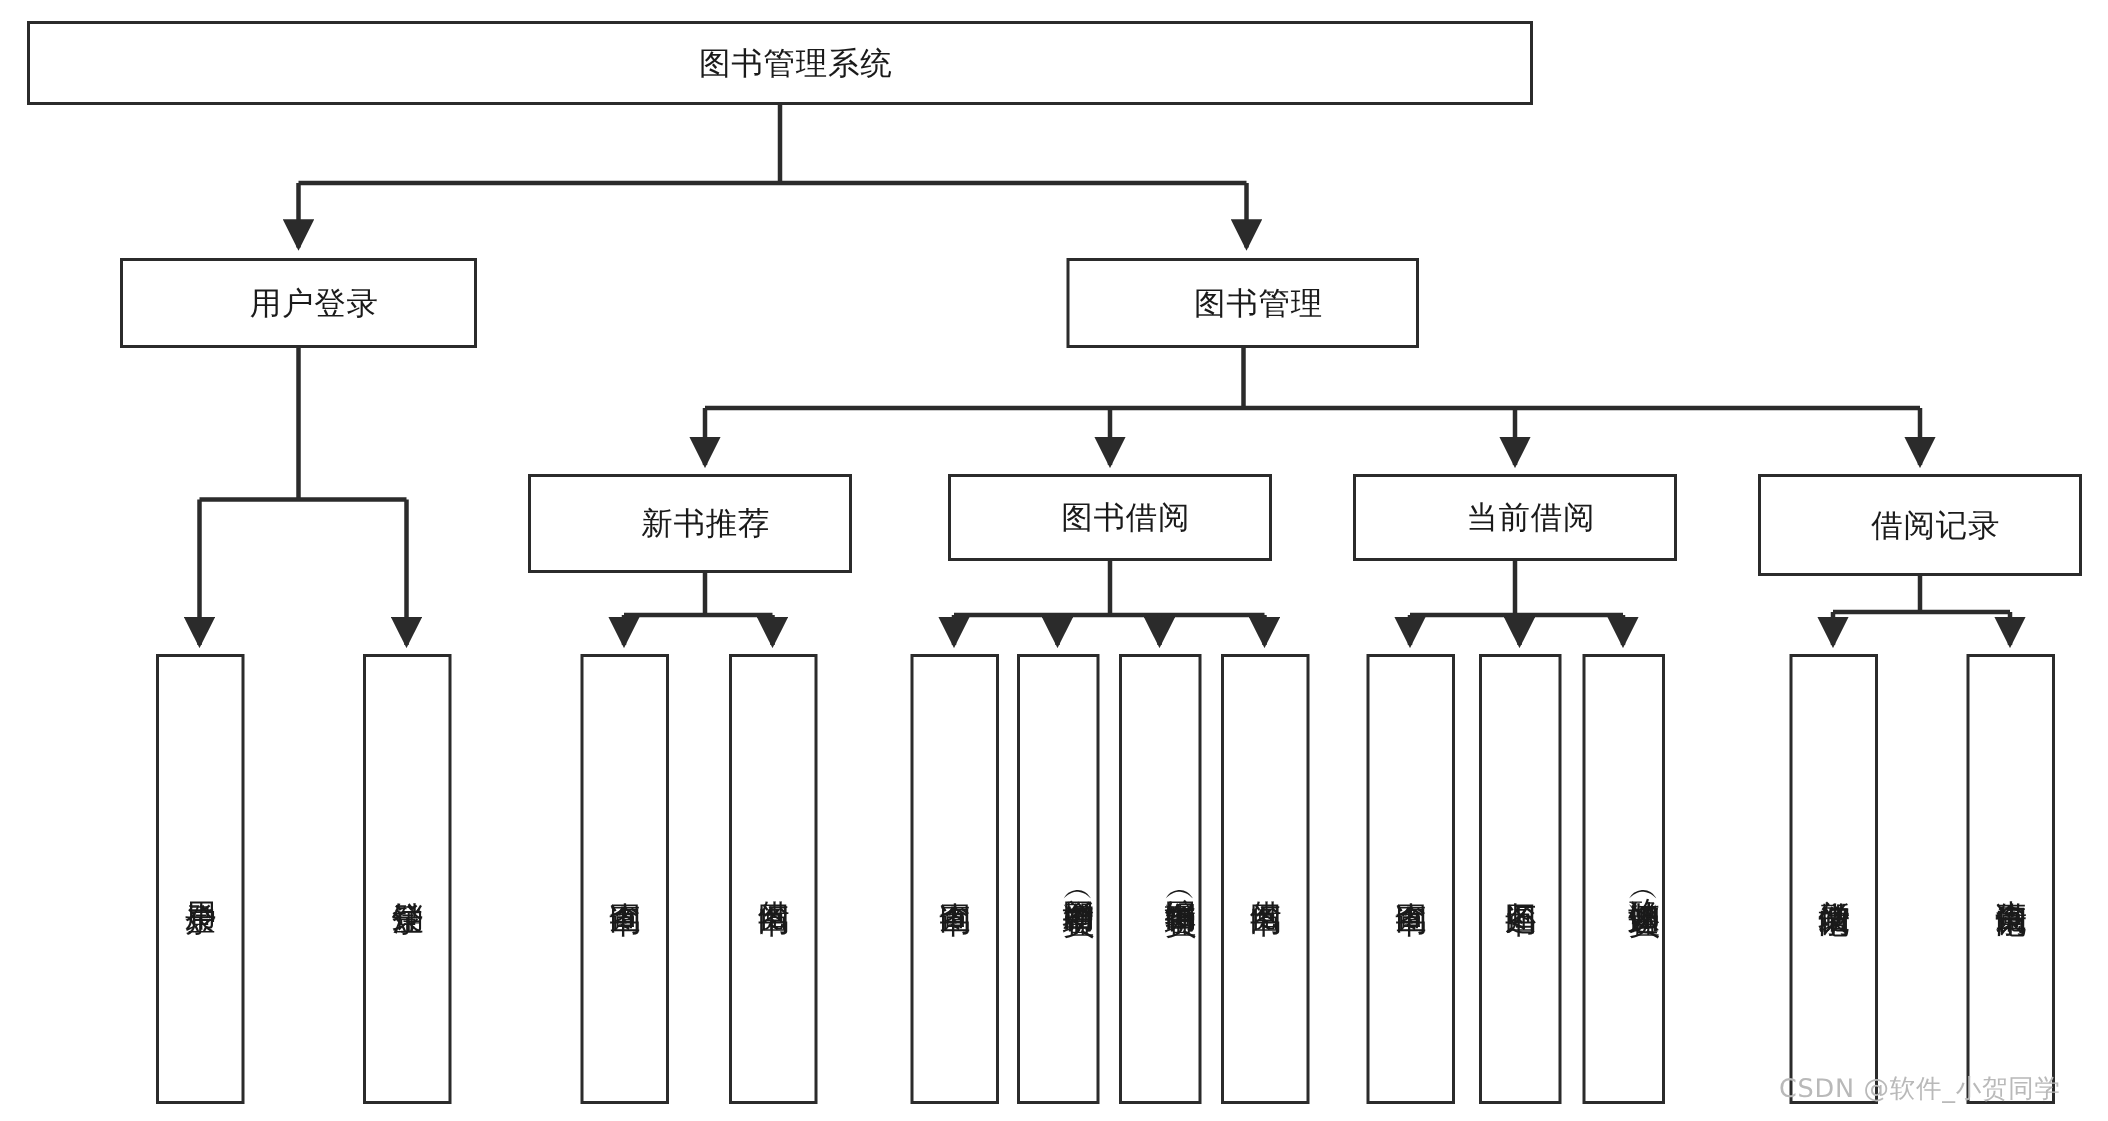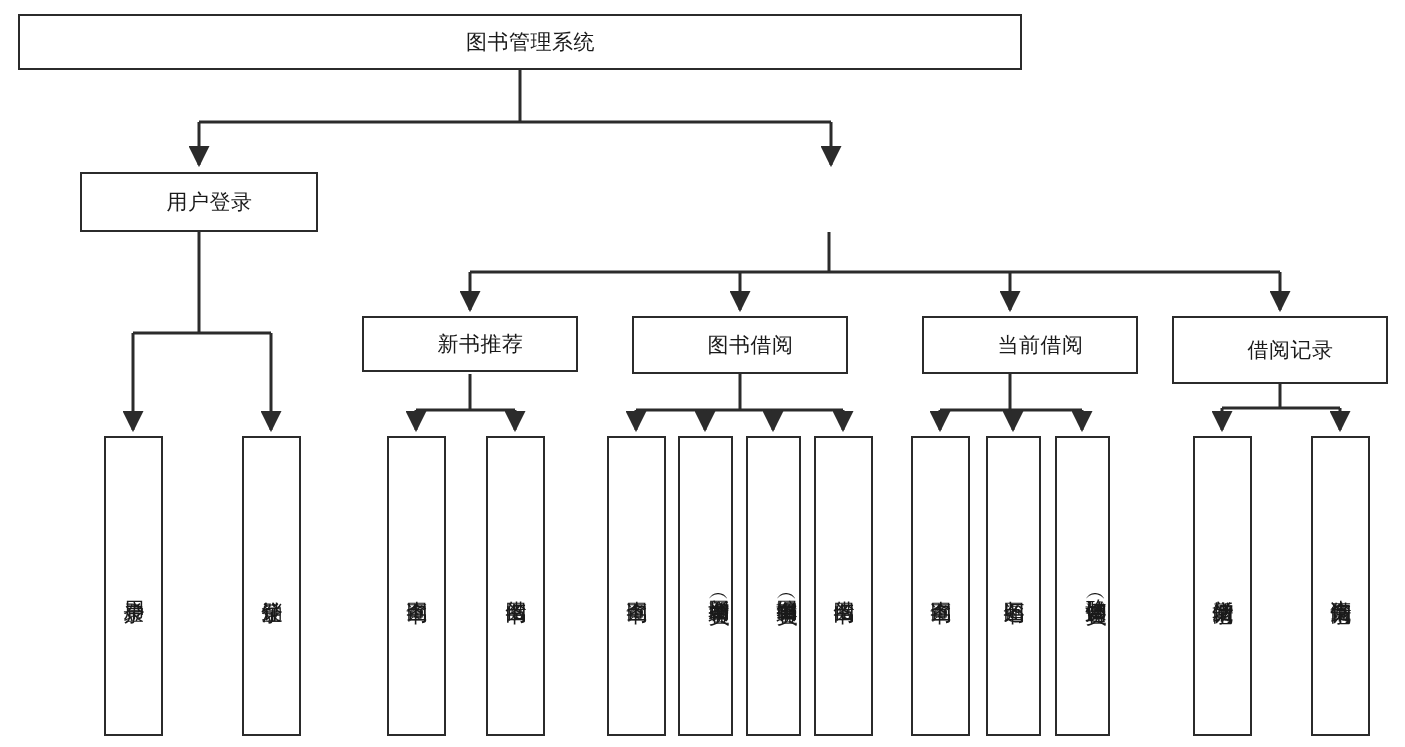--- a/index.html
+++ b/index.html
@@ -122,28 +122,31 @@
     </g>
   </svg>
 
   <div class="node node-h" style="left:18px; top:14px; width:1004px; height:56px;">
     <span>图书管理系统</span>
   </div>
 
   <div class="node node-h" style="left:80px; top:172px; width:238px; height:60px;">
     <span>用户登录</span>
   </div>
+  <div class="node node-h" style="left:711px; top:172px; width:235px; height:60px;">
+    <span>图书管理</span>
+  </div>
 
-  <div class="node node-h" style="left:362px; top:316px; width:216px; height:56px;">
+  <div class="node node-h" style="left:352px; top:316px; width:216px; height:66px;">
     <span>新书推荐</span>
   </div>
   <div class="node node-h" style="left:632px; top:316px; width:216px; height:58px;">
     <span>图书借阅</span>
   </div>
-  <div class="node node-h" style="left:902px; top:316px; width:216px; height:58px;margin-left:20px;">
+  <div class="node node-h" style="left:902px; top:316px; width:216px; height:58px;">
     <span>当前借阅</span>
   </div>
   <div class="node node-h" style="left:1172px; top:316px; width:216px; height:68px;">
     <span>借阅记录</span>
   </div>
 
   <div class="node node-v" style="left:104px; top:436px; width:59px; height:300px;">
     <span>用户登录</span>
   </div>
   <div class="node node-v" style="left:242px; top:436px; width:59px; height:300px;">
@@ -180,14 +183,15 @@
     <span>确认归还（管理员）</span>
   </div>
 
   <div class="node node-v" style="left:1193px; top:436px; width:59px; height:300px;">
     <span>新增借阅记录</span>
   </div>
   <div class="node node-v" style="left:1311px; top:436px; width:59px; height:300px;">
     <span>查询借阅记录</span>
   </div>
 
+  <div class="watermark">CSDN @软件_小贺同学</div>
 
 </div>
 
 </body></html>

